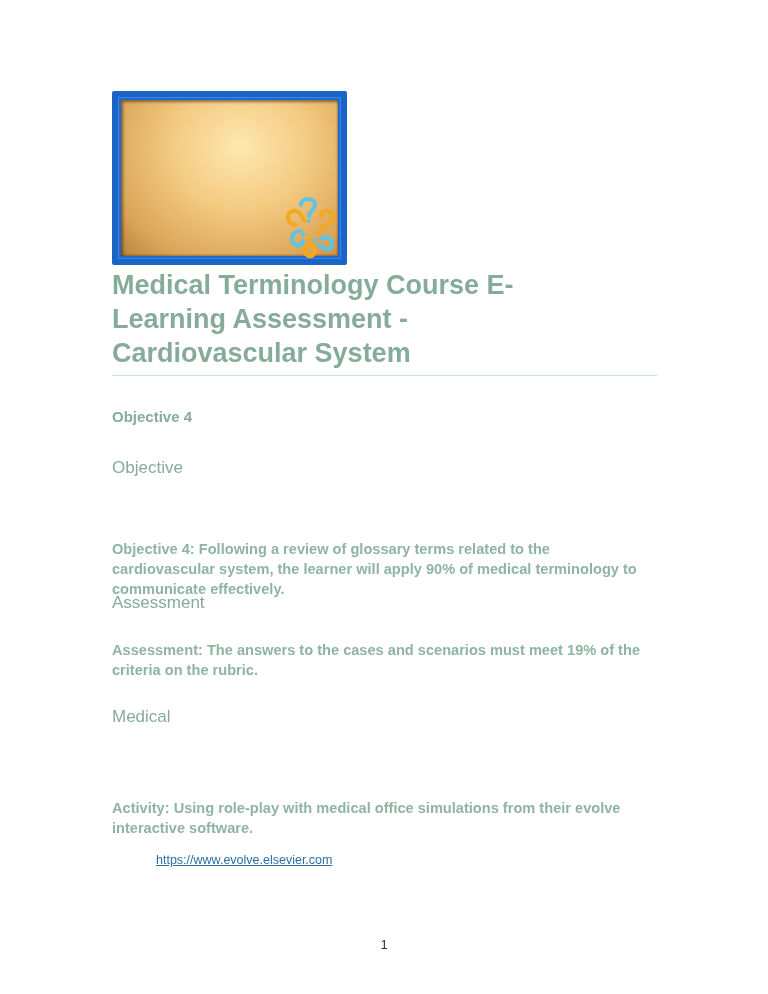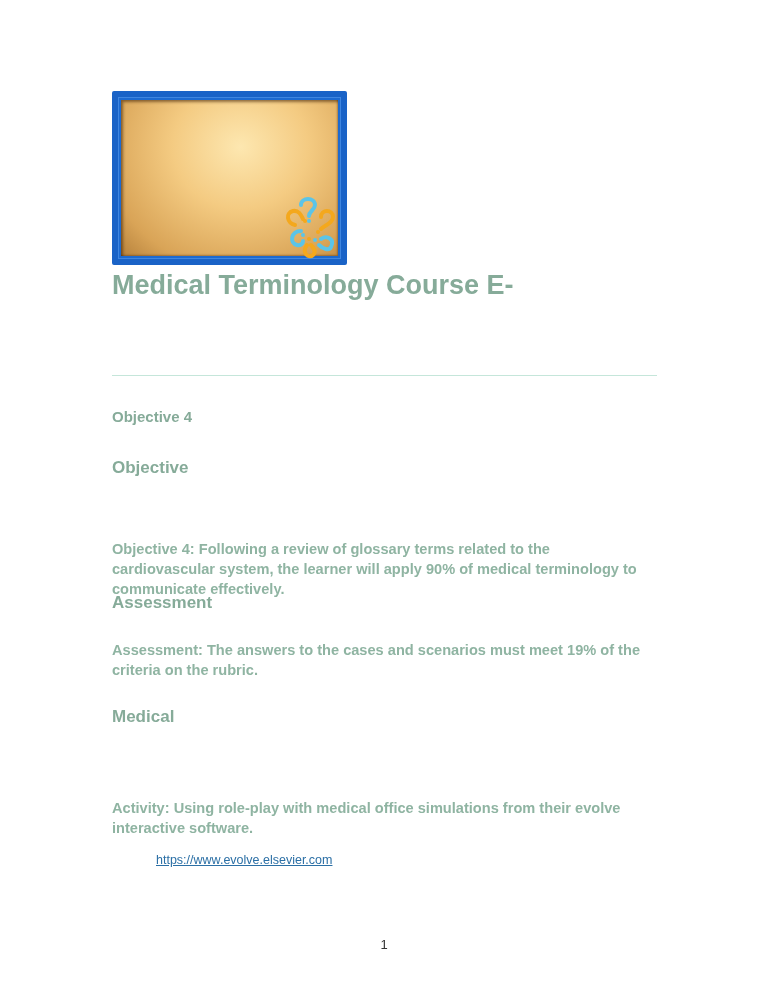--- a/index.html
+++ b/index.html
@@ -71,21 +71,21 @@
       line-height: 26px;
       font-weight: bold;
       color: #86ab99;
     }
     .h3 {
       position: absolute;
       left: 112px;
       margin: 0;
       font-size: 17px;
       line-height: 22px;
-      font-weight: bold;
+      font-weight: normal;
       color: #86ab99;
     }
     .body-text {
       position: absolute;
       left: 112px;
       width: 540px;
       margin: 0;
       font-size: 14.6px;
       line-height: 20px;
       font-weight: bold;
@@ -138,21 +138,22 @@
         <circle cx="34" cy="47" r="2" fill="#5bc4e8" stroke="none"></circle>
 
         <path d="M26 52 C20 60, 28 66, 32 62 C36 58, 32 54, 30 52" stroke="#f4a81d"></path>
         <circle cx="28" cy="46" r="2" fill="#f4a81d" stroke="none"></circle>
       </g>
     </svg>
   </div>
 
   <h1 class="doc-title">
     <span>Medical Terminology Course E-</span><br>
-    <br>
+    <span>Learning Assessment -</span><br>
+    <span>Cardiovascular System</span>
   </h1>
 
   <div class="title-rule"></div>
 
   <h2 class="h2" style="top:404px;">Objective 4</h2>
 
   <h3 class="h3" style="top:457px;">Objective</h3>
 
   <p class="body-text" style="top:504px;margin-top:35px;">Objective 4: Following a review of glossary terms related to the cardiovascular system, the learner will apply 90% of medical terminology to communicate effectively.</p>
 

